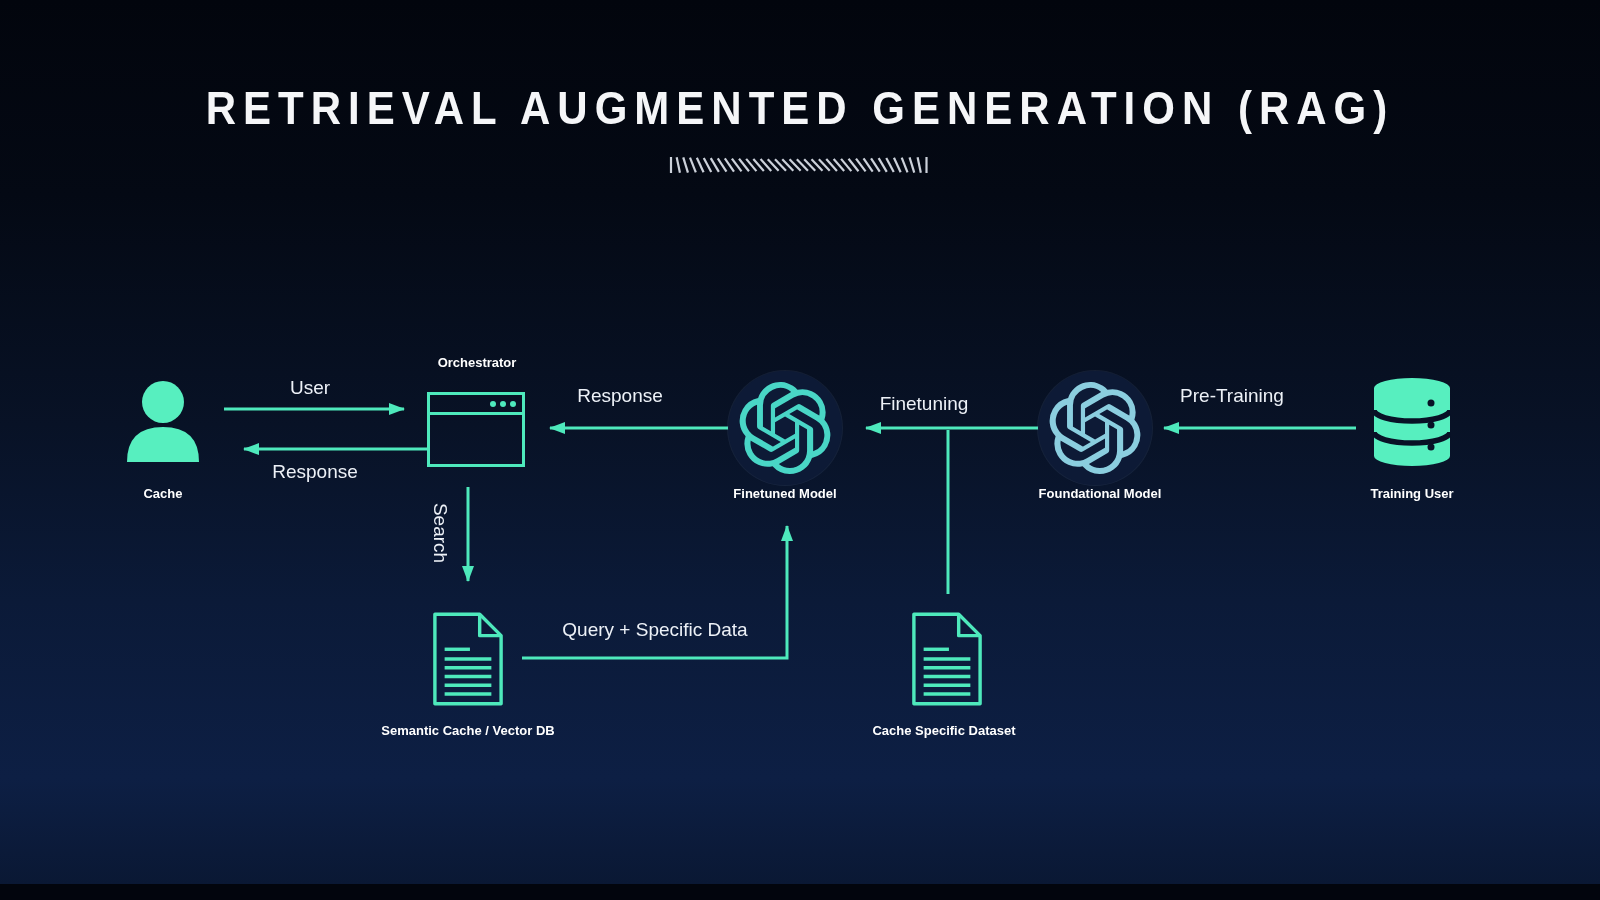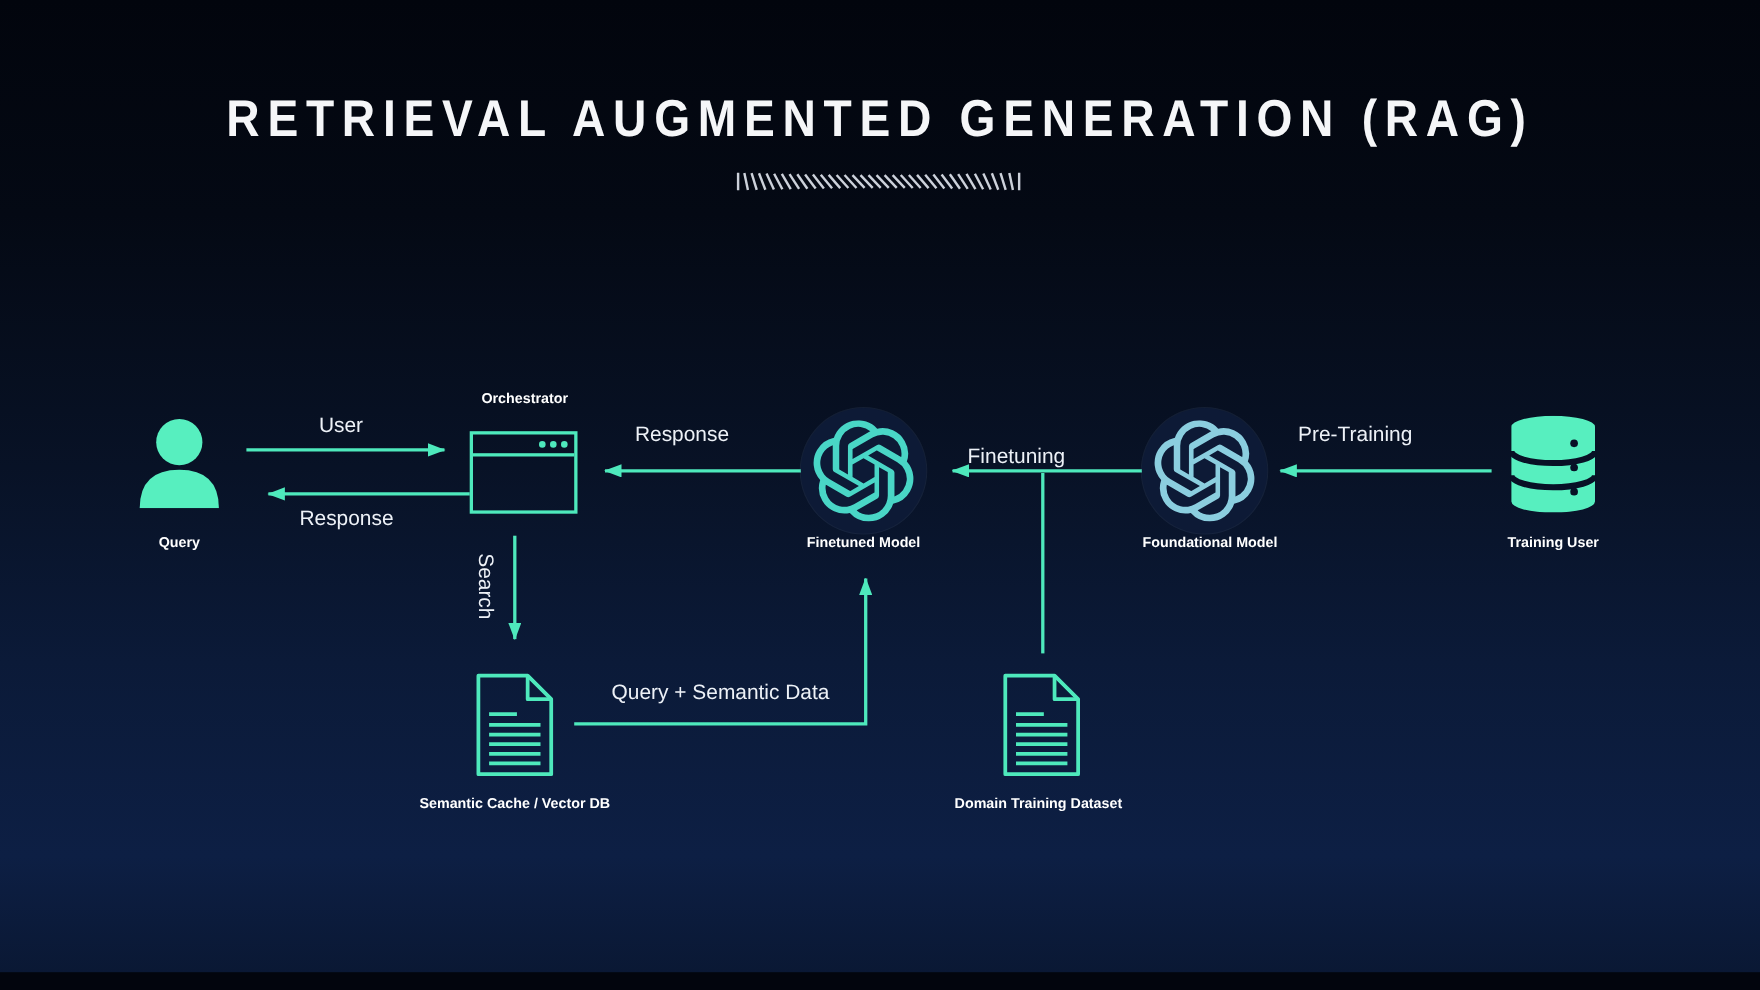--- a/index.html
+++ b/index.html
@@ -97,21 +97,21 @@
     <line x1="1040" y1="428" x2="866" y2="428" stroke="#4ee9bc" stroke-width="3" marker-end="url(#ah)"></line>
     <line x1="948" y1="430" x2="948" y2="594" stroke="#4ee9bc" stroke-width="3"></line>
     <line x1="1356" y1="428" x2="1164" y2="428" stroke="#4ee9bc" stroke-width="3" marker-end="url(#ah)"></line>
     <polyline points="522,658 787,658 787,526" fill="none" stroke="#4ee9bc" stroke-width="3" marker-end="url(#ah)"></polyline>
   </svg>
 
   <svg class="icon" style="left:121px;top:378px;" width="84" height="84" viewBox="0 0 84 84">
     <circle cx="42" cy="24" r="21" fill="#57efbf"></circle>
     <path d="M6,84 q0,-35 36,-35 q36,0 36,35 z" fill="#57efbf"></path>
   </svg>
-  <span class="node-label" style="left:163px;top:493px;">Query</span>
+  <span class="node-label" style="left:163px;top:493px;">Cache</span>
 
   <span class="node-label" style="left:477px;top:362px;">Orchestrator</span>
   <div class="browser">
     <div class="bar">
       <span class="dot"></span>
       <span class="dot"></span>
       <span class="dot"></span>
     </div>
   </div>
 
@@ -152,23 +152,23 @@
   <svg class="icon" style="left:910px;top:610px;" width="74" height="98" viewBox="0 0 76 100">
     <path d="M4,4 H50 L72,26 V96 H4 Z" fill="none" stroke="#4ee9bc" stroke-width="3.5" stroke-linejoin="round"></path>
     <polyline points="50,4 50,26 72,26" fill="none" stroke="#4ee9bc" stroke-width="3.5" stroke-linejoin="round"></polyline>
     <line x1="14" y1="40" x2="40" y2="40" stroke="#4ee9bc" stroke-width="3.5"></line>
     <line x1="14" y1="50" x2="62" y2="50" stroke="#4ee9bc" stroke-width="3.5"></line>
     <line x1="14" y1="59" x2="62" y2="59" stroke="#4ee9bc" stroke-width="3.5"></line>
     <line x1="14" y1="68" x2="62" y2="68" stroke="#4ee9bc" stroke-width="3.5"></line>
     <line x1="14" y1="77" x2="62" y2="77" stroke="#4ee9bc" stroke-width="3.5"></line>
     <line x1="14" y1="86" x2="62" y2="86" stroke="#4ee9bc" stroke-width="3.5"></line>
   </svg>
-  <span class="node-label" style="left:944px;top:730px;">Domain Training Dataset</span>
+  <span class="node-label" style="left:944px;top:730px;">Cache Specific Dataset</span>
 
   <span class="edge-label" style="left:310px;top:388px;">User</span>
   <span class="edge-label" style="left:315px;top:472px;">Response</span>
   <span class="edge-label vertical" style="left:440px;top:533px;">Search</span>
   <span class="edge-label" style="left:620px;top:396px;">Response</span>
-  <span class="edge-label" style="left:655px;top:630px;">Query + Semantic Data</span>
-  <span class="edge-label" style="left:924px;top:416px;">Finetuning</span>
+  <span class="edge-label" style="left:655px;top:630px;">Query + Specific Data</span>
+  <span class="edge-label" style="left:924px;top:404px;">Finetuning</span>
   <span class="edge-label" style="left:1232px;top:396px;">Pre-Training</span>
 
 </div>
 
 </body></html>

